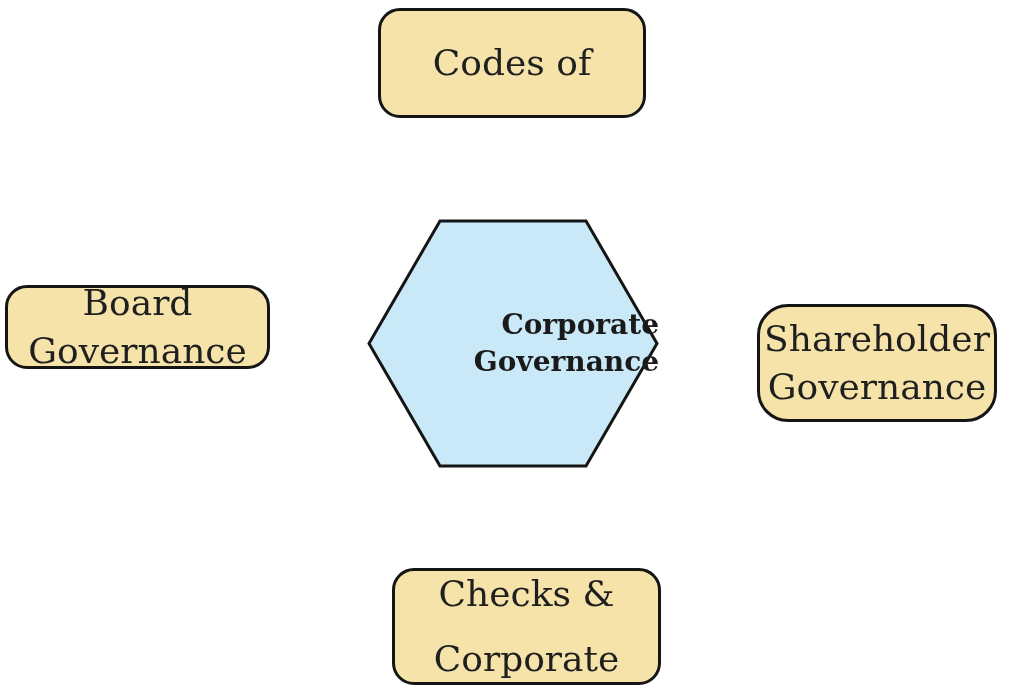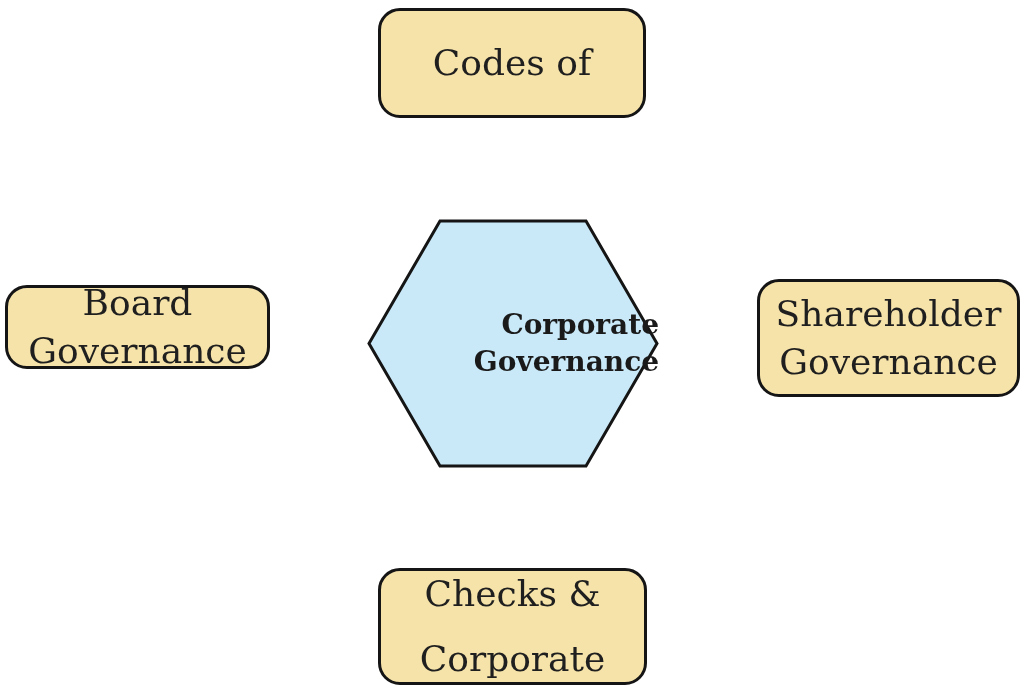--- a/index.html
+++ b/index.html
@@ -28,22 +28,22 @@
     color: #1f1f1f;
     font-size: 36px;
     line-height: 1.32;
   }
   .node span {
     display: block;
     white-space: nowrap;
   }
   .node-top    { left: 378px; top: 8px;   width: 268px; height: 110px; }
   .node-left   { left: 5px;   top: 285px; width: 265px; height: 84px; }
-  .node-right  { left: 757px; top: 279px; width: 263px; height: 118px; }
-  .node-bottom { left: 378px; top: 568px; width: 269px; height: 117px; gap: 17px; }
+  .node-right  { left: 757px; top: 304px; width: 240px; height: 118px; border-radius: 31px; }
+  .node-bottom { left: 392px; top: 568px; width: 269px; height: 117px; gap: 17px; }
   .hex-wrap {
     position: absolute;
     left: 367px;
     top: 219px;
     width: 292px;
     height: 249px;
   }
   .hex-wrap svg {
     position: absolute;
     left: 0;

